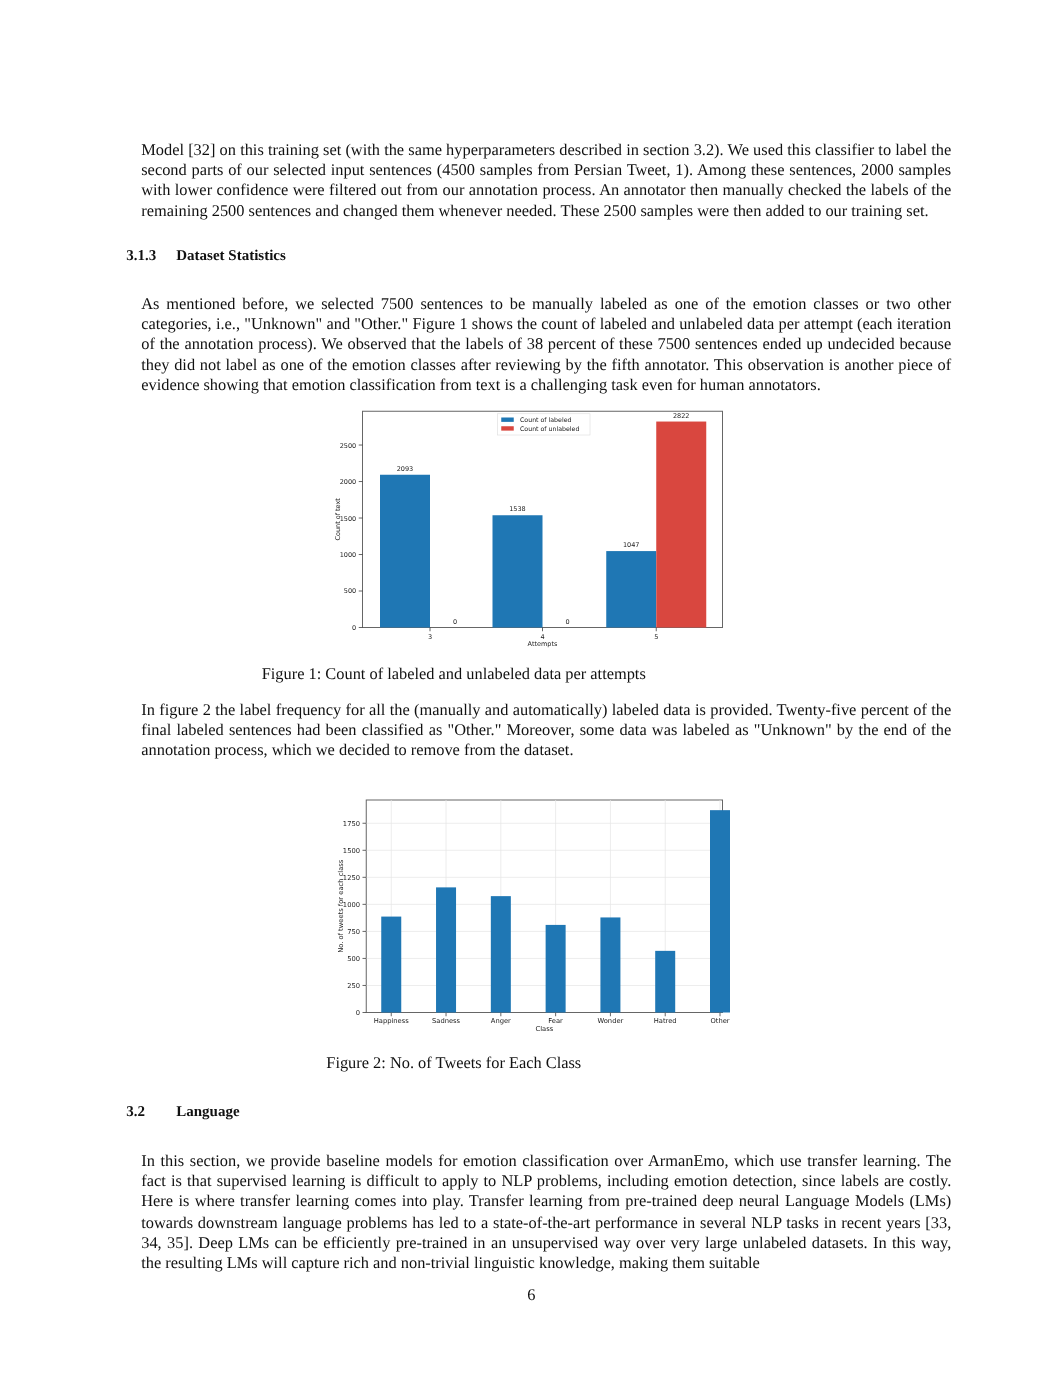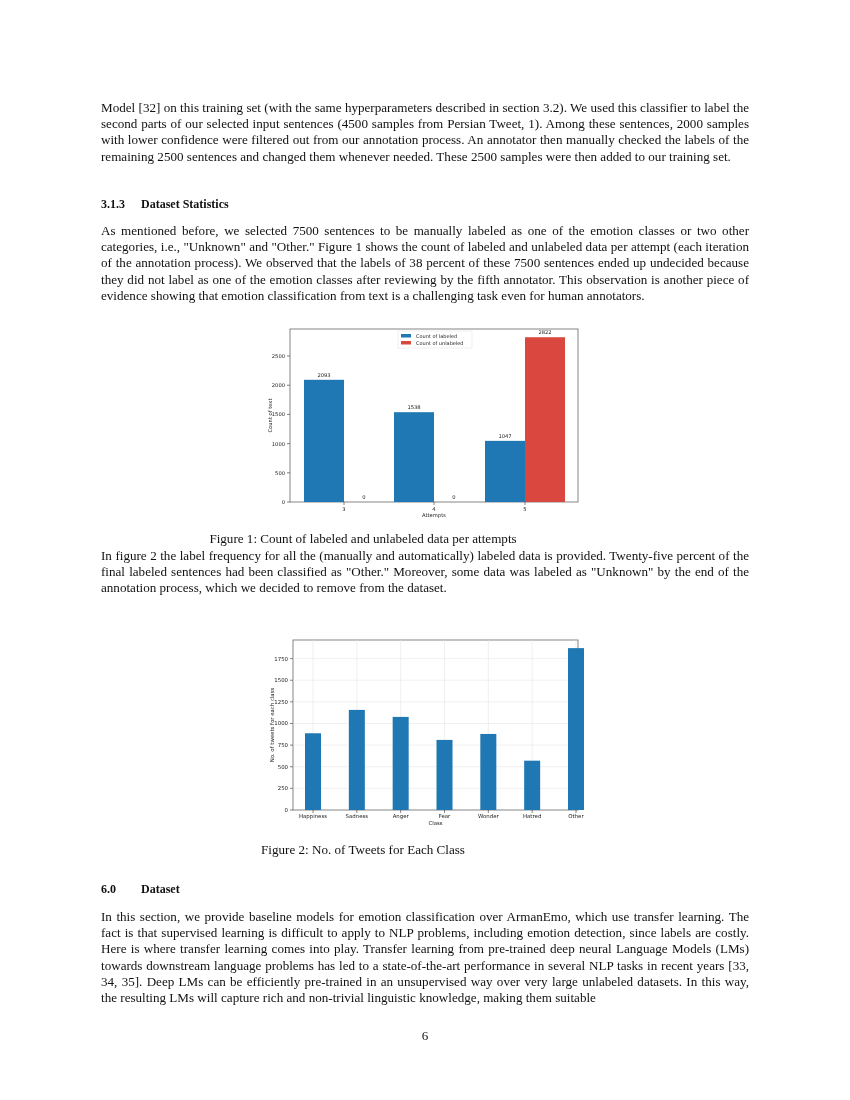--- a/index.html
+++ b/index.html
@@ -1,17 +1,17 @@
 <!DOCTYPE html>
 <html><head>
 <meta charset="utf-8">
 <style>
   html, body { margin:0; padding:0; background:#ffffff; }
   body { width:850px; height:1100px; position:relative; font-family:"Liberation Serif", serif; color:#111; }
-  .para { position:absolute; left:101px; width:648px; font-size:13.1px; line-height:16.2px; text-align:justify; margin:0; }
+  .para { position:absolute; left:101px; width:648px; font-size:13.1px; line-height:16.2px; text-align:justify; margin:12px; }
   .heading { position:absolute; left:101px; font-size:12px; font-weight:bold; margin:0; }
   .heading .num { display:inline-block; width:40px; }
   .caption { position:absolute; left:0; width:726px; text-align:center; font-size:13.1px; margin:0; }
   .page-num { position:absolute; top:1028px; left:0; width:850px; text-align:center; font-size:13.1px; }
   svg text { font-family:"DejaVu Sans", sans-serif; }
 </style>
 </head>
 <body>
 
 <p class="para" style="top:100px;">Model [32] on this training set (with the same hyperparameters described in section 3.2). We used this classifier to label the second parts of our selected input sentences (4500 samples from Persian Tweet, 1). Among these sentences, 2000 samples with lower confidence were filtered out from our annotation process. An annotator then manually checked the labels of the remaining 2500 sentences and changed them whenever needed. These 2500 samples were then added to our training set.</p>
@@ -120,18 +120,18 @@
     <rect x="568" y="648.1323155216285" width="16" height="161.86768447837153" fill="#1f77b4"></rect>
     <line x1="576" x2="576" y1="810" y2="813" stroke="#333" stroke-width="0.6"></line>
     <text x="576" y="818" font-size="5.4" text-anchor="middle" fill="#222">Other</text>
     <text x="435.5" y="825" font-size="5.4" text-anchor="middle" fill="#222">Class</text>
     <text x="0" y="0" font-size="5.4" text-anchor="middle" fill="#222" transform="translate(274,725) rotate(-90)">No. of tweets for each class</text>
   </svg>
 
 <p class="caption" style="top:842px;">Figure 2: No. of Tweets for Each Class</p>
 
 <h3 class="heading" style="top:882px;">
-  <span class="num">6.0</span><span>Dataset</span>
+  <span class="num">3.2</span><span>Language</span>
 </h3>
 
 <p class="para" style="top:909px;">In this section, we provide baseline models for emotion classification over ArmanEmo, which use transfer learning. The fact is that supervised learning is difficult to apply to NLP problems, including emotion detection, since labels are costly. Here is where transfer learning comes into play. Transfer learning from pre-trained deep neural Language Models (LMs) towards downstream language problems has led to a state-of-the-art performance in several NLP tasks in recent years [33, 34, 35]. Deep LMs can be efficiently pre-trained in an unsupervised way over very large unlabeled datasets. In this way, the resulting LMs will capture rich and non-trivial linguistic knowledge, making them suitable</p>
 
 <div class="page-num">6</div>
 
 </body></html>

